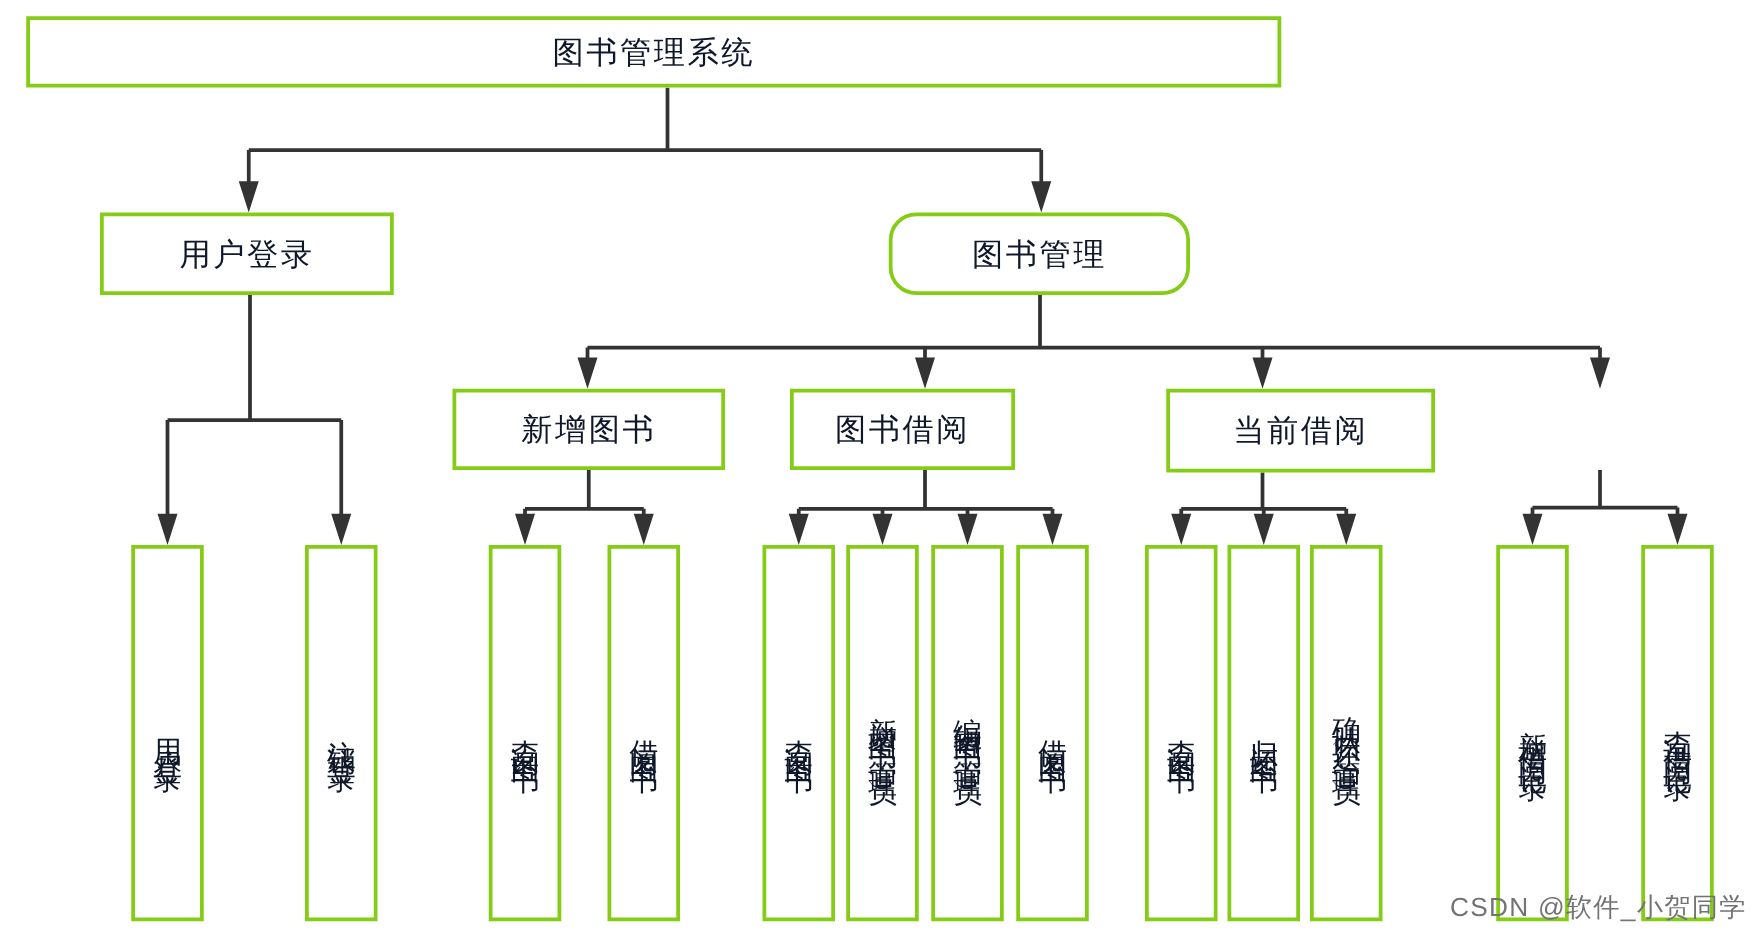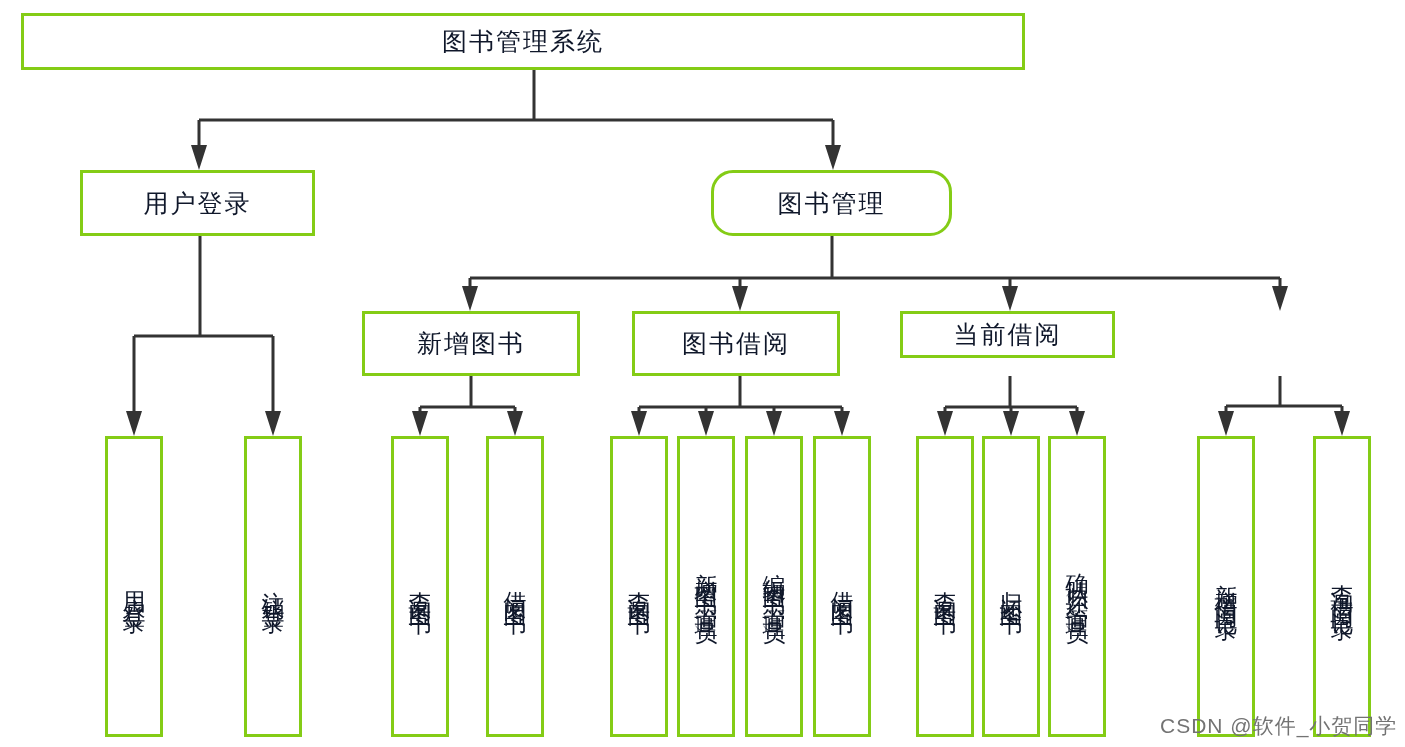--- a/index.html
+++ b/index.html
@@ -74,22 +74,22 @@
     <path d="M1280 376 V406 M1226 406 H1342 M1226 406 V413 M1342 406 V413" fill="none" stroke="#333333" stroke-width="3"></path>
     <path d="M1218 411 h16 L1226 436 Z M1334 411 h16 L1342 436 Z" fill="#333333" stroke="none"></path>
   </svg>
 
   <div class="box h" style="left:21px; top:13px; width:1004px; height:57px;">图书管理系统</div>
 
   <div class="box h" style="left:80px; top:170px; width:235px; height:66px;">用户登录</div>
   <div class="box h" style="left:711px; top:170px; width:241px; height:66px;border-radius:22px;">图书管理</div>
 
   <div class="box h" style="left:362px; top:311px; width:218px; height:65px;">新增图书</div>
-  <div class="box h" style="left:632px; top:311px; width:208px; height:65px;">图书借阅</div>
-  <div class="box h" style="left:900px; top:311px; width:215px; height:47px;">当前借阅</div>
+  <div class="box h" style="left:632px; top:311px; width:180px; height:65px;">图书借阅</div>
+  <div class="box h" style="left:933px; top:311px; width:215px; height:67px;">当前借阅</div>
 
   <div class="box v" style="left:105px;">用户登录</div>
   <div class="box v" style="left:244px;">注销登录</div>
 
   <div class="box v" style="left:391px;">查询图书</div>
   <div class="box v" style="left:486px;">借阅图书</div>
 
   <div class="box v" style="left:610px;">查询图书</div>
   <div class="box v" style="left:677px;">新增图书（管理员）</div>
   <div class="box v" style="left:745px;">编辑图书（管理员）</div>

